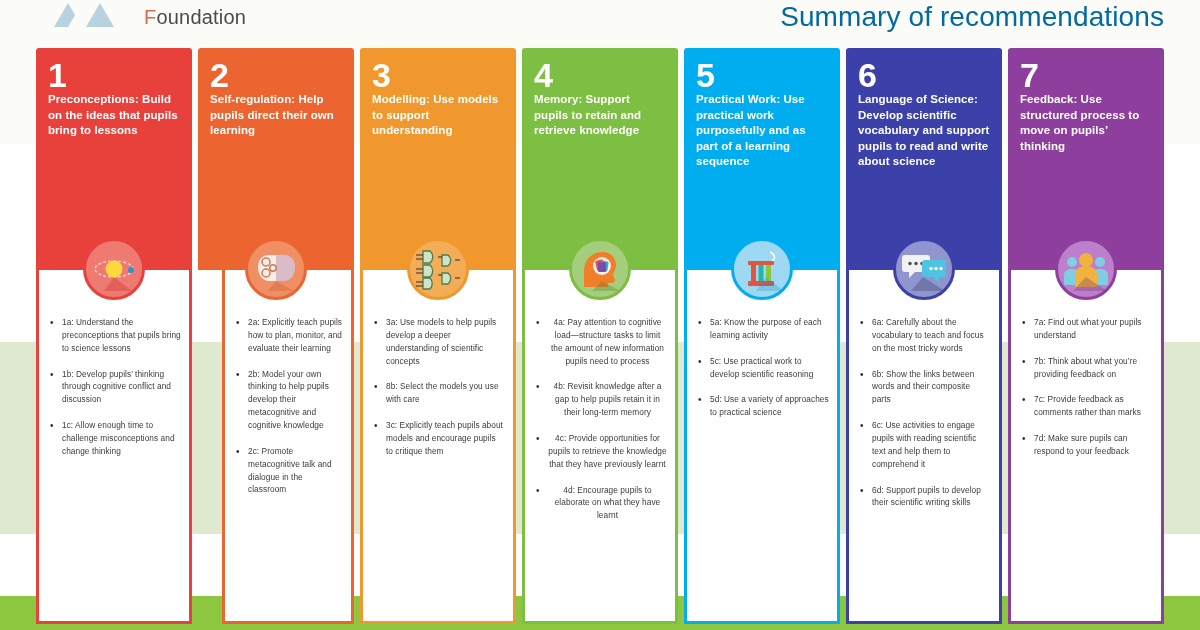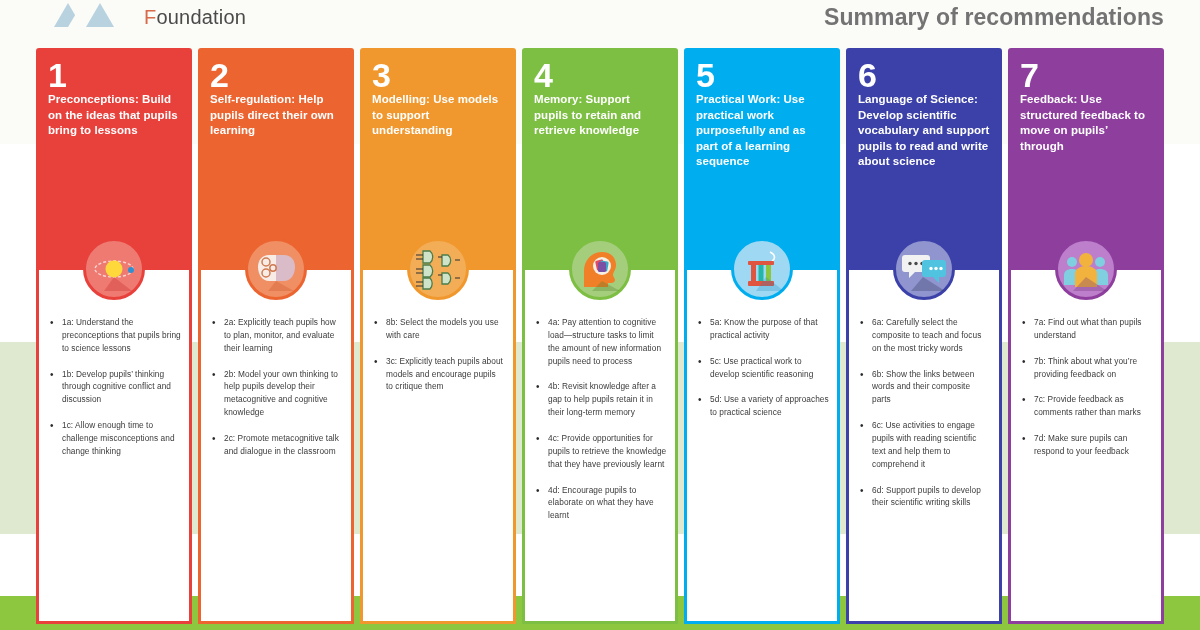--- a/index.html
+++ b/index.html
@@ -17,21 +17,21 @@
     background: #fbfbf7;
     display: flex; align-items: center; justify-content: space-between;
     padding: 0 36px 0 44px;
   }
   .brand { display: flex; align-items: center; gap: 12px; }
   .logo-mark { display: block; }
   .brand-name {
     font-size: 20px; color: #4a4a4a; letter-spacing: .2px;
   }
   .brand-name .lead { color: #d86a4a; }
-  .header-title { font-size: 23px; color: #737373; letter-spacing: .1px; font-weight: bold; }
+  .header-title { font-size: 28px; color: #0369a1; letter-spacing: .1px; }
 
   
   .spine {
     position: absolute; left: 0; top: 0; width: 5px; height: 630px;
     background: #3a3a3a;
   }
 
   
   .band {
     position: absolute; left: 0; width: 1200px;
@@ -168,21 +168,21 @@
         <path d="M22 8h-7C8 8 4 13 4 20s4 14 11 14h7z" fill="#f7ede6"></path>
         <g fill="none" stroke="#d07a52" stroke-width="1.5">
           <circle cx="12" cy="15" r="4"></circle>
                 <circle cx="12" cy="26" r="4"></circle>
                 <circle cx="19" cy="21" r="3.2"></circle>
         </g>
         <path d="M22 34 L40 44 L14 44 Z" fill="#c9532a" opacity=".3"></path>
       </svg>
           </div>
         </div>
-        <div class="card-body" style="border-color: rgb(236, 100, 48);">
+        <div class="card-body" style="border-color: rgb(236, 100, 48); margin-left: 24px;">
           <ul class="bullets">
             <li>2a: Explicitly teach pupils how to plan, monitor, and evaluate their learning</li>
             <li>2b: Model your own thinking to help pupils develop their metacognitive and cognitive knowledge</li>
             <li>2c: Promote metacognitive talk and dialogue in the classroom</li>
           </ul>
         </div>
       </div>
       <div class="card">
         <div class="card-head" style="background: rgb(240, 152, 45);">
           <div class="card-num">3</div>
@@ -198,41 +198,42 @@
         </g>
         <g stroke="#2e2e2e" stroke-width="1.2" fill="none">
           <path d="M1 8h7M1 12h7M1 22h7M1 26h7M1 35h7M1 39h7"></path>
           <path d="M23 10h4M23 28h4M40 13h5M40 31h5"></path>
         </g>
       </svg>
           </div>
         </div>
         <div class="card-body" style="border-color: rgb(240, 152, 45);">
           <ul class="bullets">
+            <li>3a: Use models to help pupils develop a deeper understanding of scientific concepts</li>
             <li>8b: Select the models you use with care</li>
             <li>3c: Explicitly teach pupils about models and encourage pupils to critique them</li>
           </ul>
         </div>
       </div>
       <div class="card">
         <div class="card-head" style="background: rgb(124, 191, 66);">
           <div class="card-num">4</div>
           <div class="card-title">Memory: Support pupils to retain and retrieve knowledge</div>
           <div class="icon-wrap" style="background: rgb(165, 206, 124); border: 3px solid rgb(124, 191, 66);">
       <svg width="44" height="44" viewBox="0 0 44 44">
         <path d="M6 40V24C6 13 14 5 24 5c9 0 14 6 14 13 0 5-3 7-3 10 0 2 2 3 2 5 0 2-2 3-4 3h-3v4z" fill="#f07f27"></path>
         <circle cx="24" cy="19" r="9" fill="#f6efe3"></circle>
         <rect x="18" y="13" width="8" height="10" rx="1.5" fill="#e04b63" transform="rotate(-12 22 18)"></rect>
         <rect x="22" y="14" width="8" height="10" rx="1.5" fill="#3aa7c9" transform="rotate(10 26 19)"></rect>
         <rect x="20" y="15" width="8" height="10" rx="1.5" fill="#7b4fa3"></rect>
         <path d="M24 34 L42 44 L14 44 Z" fill="#4f7a2c" opacity=".3"></path>
       </svg>
           </div>
         </div>
-        <div class="card-body" style="border-color: rgb(124, 191, 66);">
+        <div class="card-body" style="border-color: rgb(124, 191, 66); text-align: center;">
           <ul class="bullets">
             <li>4a: Pay attention to cognitive load—structure tasks to limit the amount of new information pupils need to process</li>
             <li>4b: Revisit knowledge after a gap to help pupils retain it in their long-term memory</li>
             <li>4c: Provide opportunities for pupils to retrieve the knowledge that they have previously learnt</li>
             <li>4d: Encourage pupils to elaborate on what they have learnt</li>
           </ul>
         </div>
       </div>
       <div class="card">
         <div class="card-head" style="background: rgb(0, 174, 239);">
@@ -245,21 +246,21 @@
         <rect x="8" y="34" width="26" height="5" rx="1" fill="#e0553f"></rect>
         <rect x="11" y="18" width="5" height="16" fill="#e0553f"></rect>
         <rect x="18.5" y="18" width="5" height="16" fill="#23b5a5"></rect>
         <rect x="26" y="18" width="5" height="16" fill="#8cc63e"></rect>
         <path d="M26 30 L44 44 L16 44 Z" fill="#1487c4" opacity=".25"></path>
       </svg>
           </div>
         </div>
         <div class="card-body" style="border-color: rgb(0, 174, 239);">
           <ul class="bullets">
-            <li>5a: Know the purpose of that practical activity</li>
+            <li>5a: Know the purpose of each learning activity</li>
             <li>5c: Use practical work to develop scientific reasoning</li>
             <li>5d: Use a variety of approaches to practical science</li>
           </ul>
         </div>
       </div>
       <div class="card">
         <div class="card-head" style="background: rgb(59, 65, 168);">
           <div class="card-num">6</div>
           <div class="card-title">Language of Science: Develop scientific vocabulary and support pupils to read and write about science</div>
           <div class="icon-wrap" style="background: rgb(144, 149, 207); border: 3px solid rgb(59, 65, 168);">
@@ -271,52 +272,52 @@
         <path d="M24 13h18a3 3 0 013 3v11a3 3 0 01-3 3h-4v6l-6-6h-8a3 3 0 01-3-3V16a3 3 0 013-3z" fill="#4fc3e0"></path>
         <circle cx="30" cy="21.5" r="1.7" fill="#ffffff"></circle>
               <circle cx="35" cy="21.5" r="1.7" fill="#ffffff"></circle>
               <circle cx="40" cy="21.5" r="1.7" fill="#ffffff"></circle>
         <path d="M22 30 L44 44 L10 44 Z" fill="#3a3f66" opacity=".35"></path>
       </svg>
           </div>
         </div>
         <div class="card-body" style="border-color: rgb(59, 65, 168);">
           <ul class="bullets">
-            <li>6a: Carefully select the composite to teach and focus on the most tricky words</li>
+            <li>6a: Carefully about the vocabulary to teach and focus on the most tricky words</li>
             <li>6b: Show the links between words and their composite parts</li>
             <li>6c: Use activities to engage pupils with reading scientific text and help them to comprehend it</li>
             <li>6d: Support pupils to develop their scientific writing skills</li>
           </ul>
         </div>
       </div>
       <div class="card">
         <div class="card-head" style="background: rgb(142, 63, 158);">
           <div class="card-num">7</div>
-          <div class="card-title">Feedback: Use structured feedback to move on pupils’ through</div>
+          <div class="card-title">Feedback: Use structured process to move on pupils’ thinking</div>
           <div class="icon-wrap" style="background: rgb(189, 126, 203); border: 3px solid rgb(142, 63, 158);">
       <svg width="46" height="44" viewBox="0 0 46 44">
         <g fill="#7fcfe0">
                 <circle cx="9" cy="15" r="5"></circle>
                 <path d="M1 38V28c0-4 3.5-6 8-6s8 2 8 6v10z"></path>
               </g>
         <g fill="#7fcfe0">
                 <circle cx="37" cy="15" r="5"></circle>
                 <path d="M29 38V28c0-4 3.5-6 8-6s8 2 8 6v10z"></path>
               </g>
         <g fill="#f2b23e">
                 <circle cx="23" cy="13" r="7"></circle>
                 <path d="M12 40V27c0-5 5-8 11-8s11 3 11 8v13z"></path>
               </g>
         <path d="M23 30 L44 44 L10 44 Z" fill="#6b2d78" opacity=".3"></path>
       </svg>
           </div>
         </div>
         <div class="card-body" style="border-color: rgb(142, 63, 158);">
           <ul class="bullets">
-            <li>7a: Find out what than pupils understand</li>
+            <li>7a: Find out what your pupils understand</li>
             <li>7b: Think about what you’re providing feedback on</li>
             <li>7c: Provide feedback as comments rather than marks</li>
             <li>7d: Make sure pupils can respond to your feedback</li>
           </ul>
         </div>
       </div>
     </div>
 
 </div>
 

